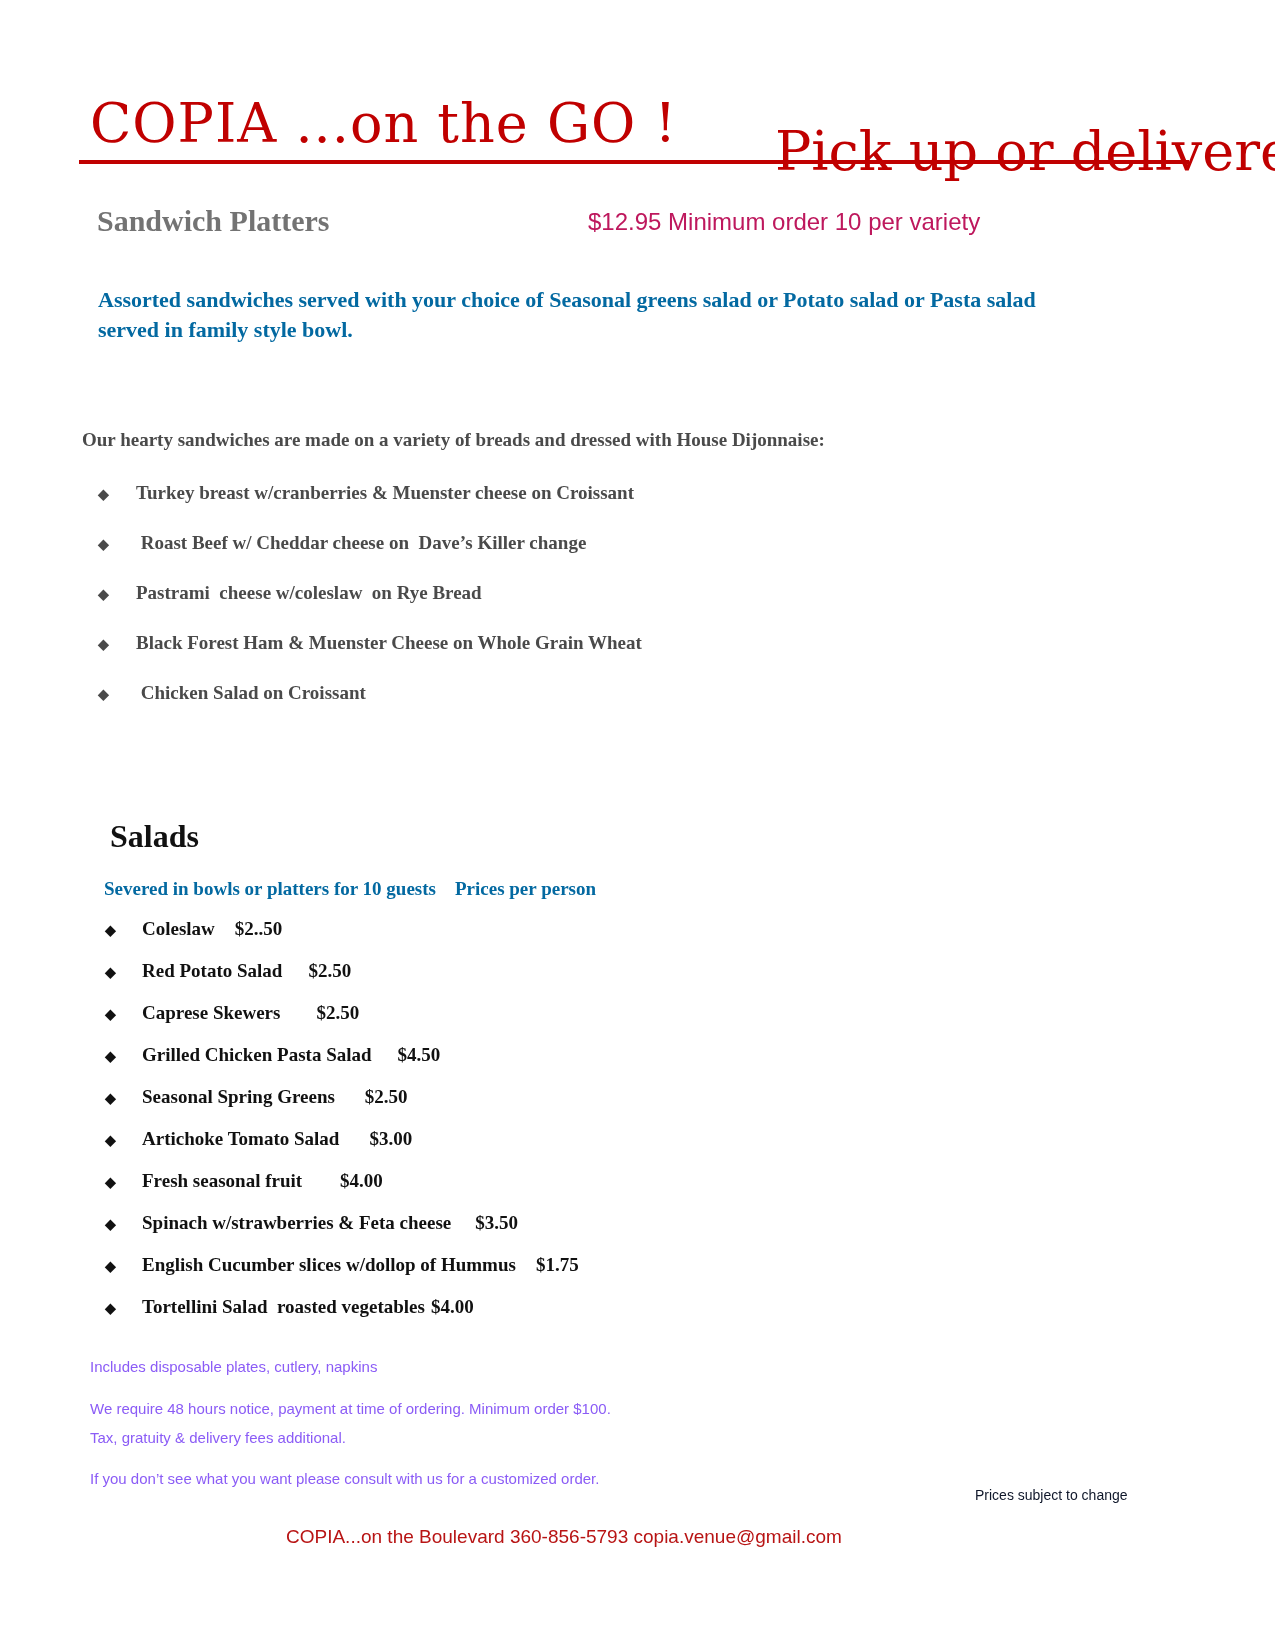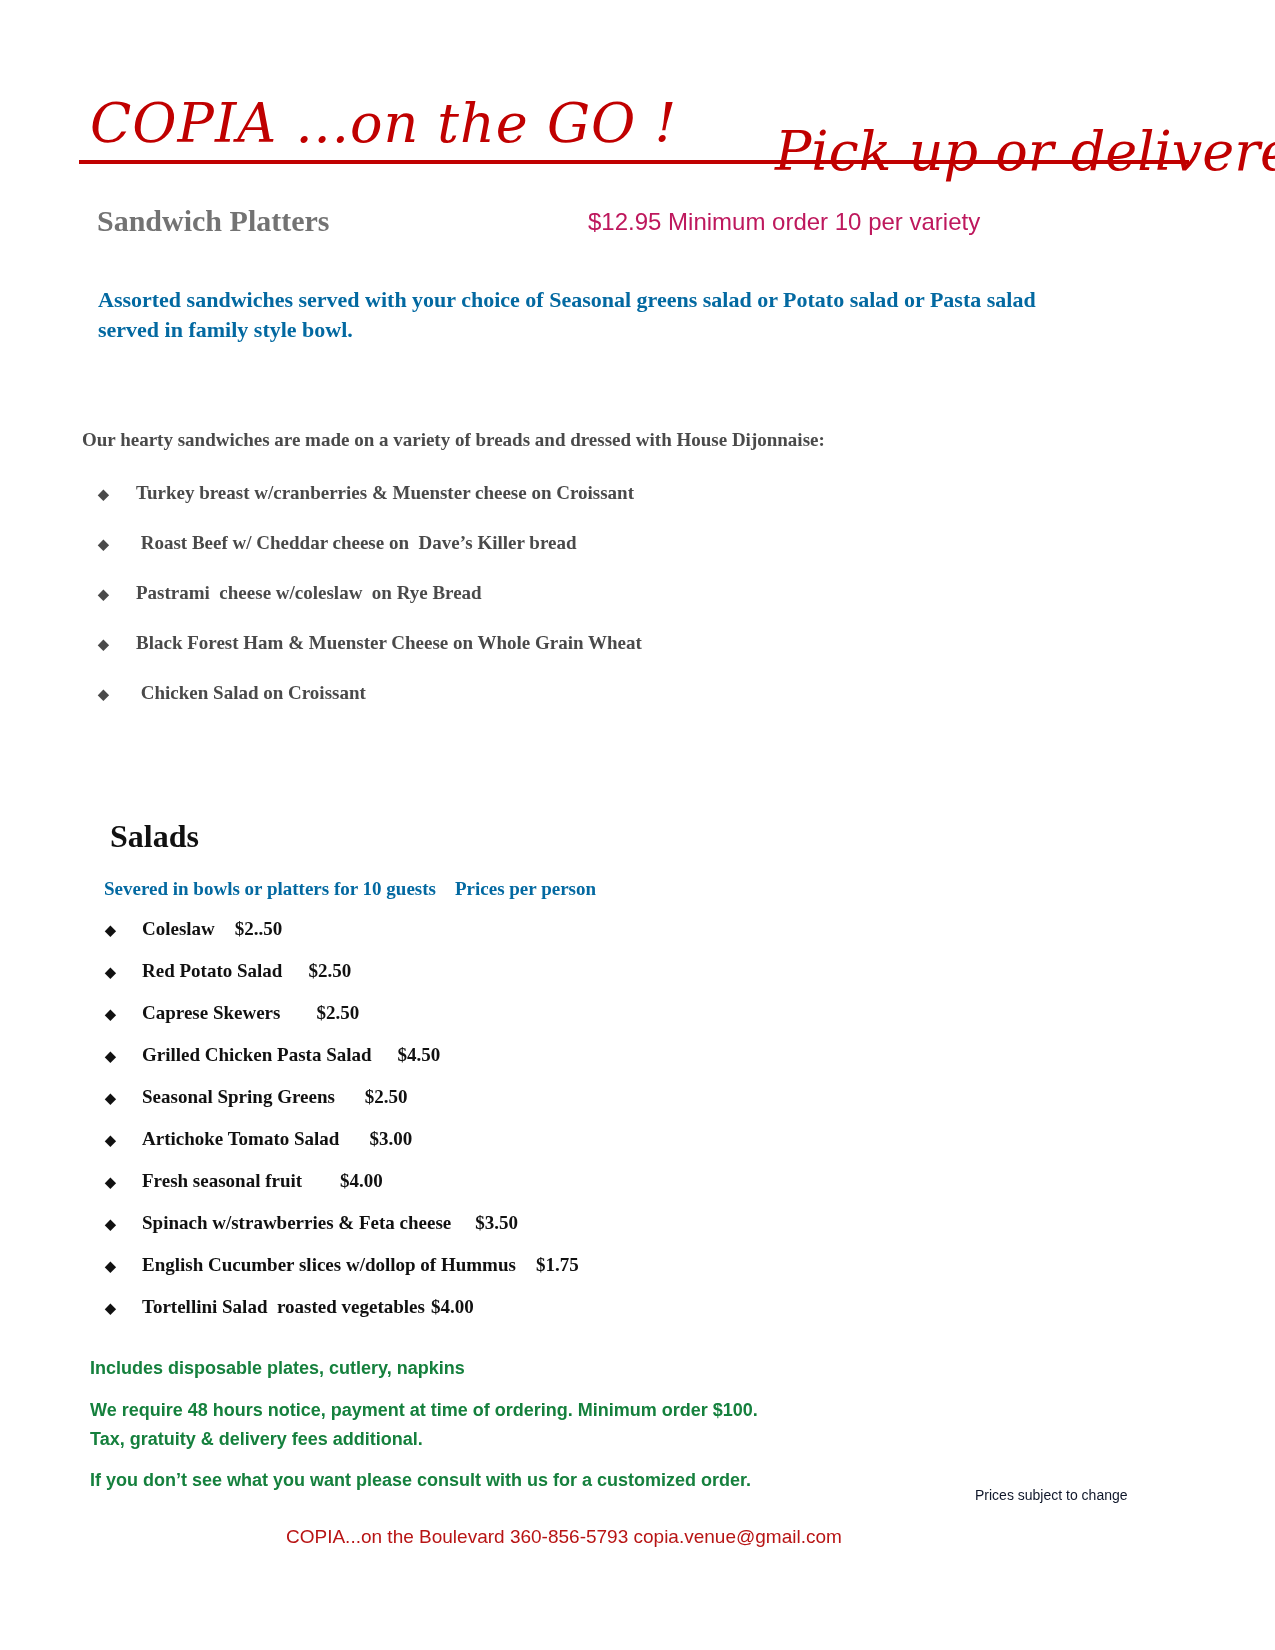--- a/index.html
+++ b/index.html
@@ -1,58 +1,58 @@
 <!DOCTYPE html>
 <html><head>
   <meta charset="utf-8">
   <style>
     html, body { margin: 0; padding: 0; background: #ffffff; }
     body { width: 1275px; height: 1650px; position: relative; overflow: hidden; }
     .abs { position: absolute; white-space: nowrap; }
-    .script { font-family: "DejaVu Serif", serif; font-style: italic; color: #c00000; }
+    .script { font-family: "DejaVu Serif", serif; color: #c00000; }
     .title-main { left: 90px; top: 92px; font-size: 54px; letter-spacing: 1px; }
     .title-right { left: 775px; top: 120px; font-size: 54px; }
     .rule { position: absolute; left: 79px; top: 160px; width: 1110px; height: 4px; background: #c00000; }
     .serif-bold { font-family: "Liberation Serif", serif; font-weight: bold; }
     .sans { font-family: "Liberation Sans", sans-serif; }
     .h-sand { left: 97px; top: 204px; font-size: 30px; color: #737373; }
     .sand-price { left: 588px; top: 208px; font-size: 24px; color: #be185d; }
     .red { color: #0369a1; }
     .intro { left: 98px; top: 285px; font-size: 22px; line-height: 30px; white-space: normal; width: 1000px; }
     .gray { color: #4a4a4a; }
     .desc { left: 82px; top: 429px; font-size: 19px; }
     .sand-list { left: 98px; top: 482px; }
     .bullet-row { position: absolute; left: 0; white-space: nowrap; font-size: 19px; }
     .bullet { display: inline-block; width: 38px; font-size: 14px; }
     .h-salads { left: 110px; top: 818px; font-size: 32px; color: #111; }
     .salad-sub { left: 104px; top: 878px; font-size: 19px; }
     .salad-list { left: 105px; top: 918px; color: #111; }
     .salad-list .bullet-row { font-size: 19px; }
     .salad-list .bullet { width: 37px; font-size: 14px; }
-    .note { font-size: 18px; font-weight: bold; color: #15803d; }
+    .note { font-size: 15px; font-weight: normal; color: #8b5cf6; }
     .small { font-size: 14px; color: #0f172a; }
     .footer { font-size: 19px; color: #b81414; }
   </style>
 </head>
 <body>
 
 <div class="abs script title-main">COPIA ...on the GO !</div>
 <div class="abs script title-right">Pick up or delivered</div>
 <div class="rule"></div>
 
 <div class="abs serif-bold h-sand">Sandwich Platters</div>
 <div class="abs sans sand-price">$12.95  Minimum order 10 per variety</div>
 
 <div class="abs serif-bold red intro">Assorted sandwiches served with your choice of  Seasonal greens salad  or  Potato salad or Pasta salad served in family style bowl.</div>
 
 <div class="abs serif-bold gray desc">Our hearty sandwiches are made on a variety of breads and dressed with House Dijonnaise:</div>
 
 <div class="abs serif-bold gray sand-list">
   <div class="bullet-row" style="top:0px"><span class="bullet">◆</span><span>Turkey breast w/cranberries &amp; Muenster cheese  on Croissant</span></div>
-  <div class="bullet-row" style="top:50px"><span class="bullet">◆</span><span style="white-space:pre"> Roast Beef w/ Cheddar cheese on  Dave’s Killer bread</span></div>
+  <div class="bullet-row" style="top:50px"><span class="bullet">◆</span><span style="white-space:pre"> Roast Beef w/ Cheddar cheese on  Dave’s Killer change</span></div>
   <div class="bullet-row" style="top:100px"><span class="bullet">◆</span><span style="white-space:pre">Pastrami  cheese w/coleslaw  on Rye Bread</span></div>
   <div class="bullet-row" style="top:150px"><span class="bullet">◆</span><span>Black Forest Ham &amp; Muenster Cheese on Whole Grain Wheat</span></div>
   <div class="bullet-row" style="top:200px"><span class="bullet">◆</span><span style="white-space:pre"> Chicken Salad on Croissant</span></div>
 </div>
 
 <div class="abs serif-bold h-salads">Salads</div>
 <div class="abs serif-bold red salad-sub" style="white-space:pre">Severed in bowls or platters for 10 guests    Prices per person</div>
 
 <div class="abs serif-bold salad-list">
   <div class="bullet-row" style="top:0px"><span class="bullet">◆</span><span>Coleslaw</span><span style="display:inline-block;width:20px"></span><span>$2..50</span></div>

